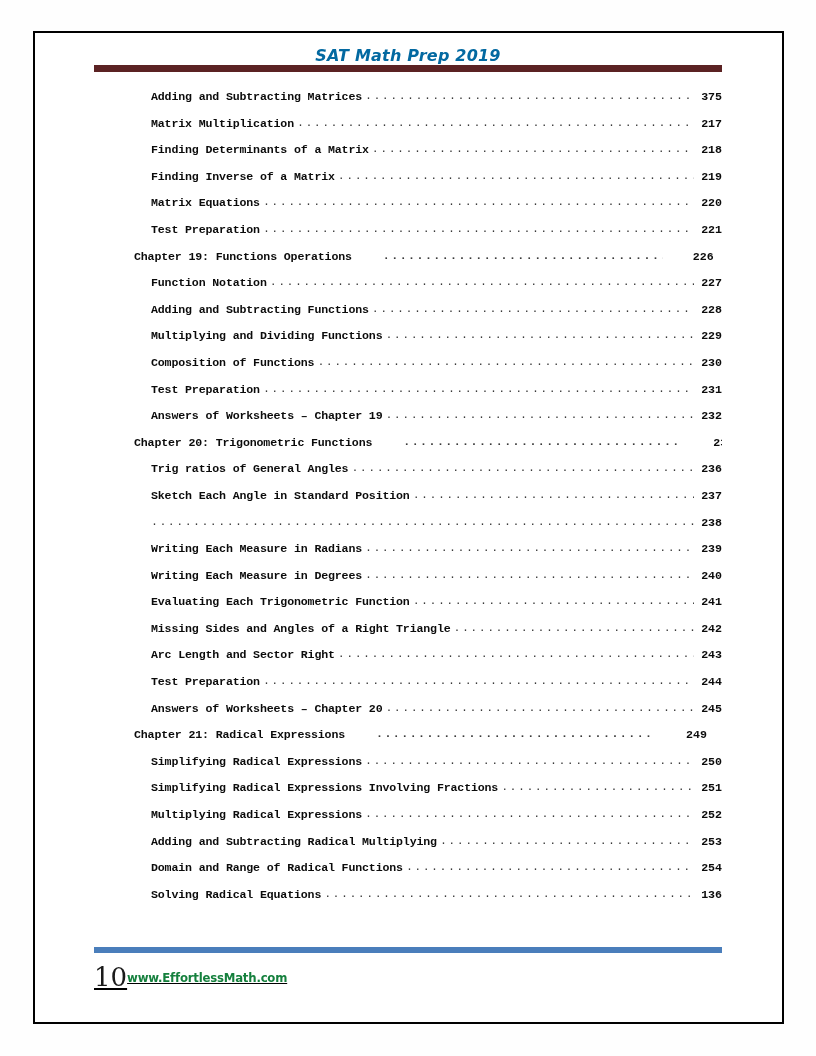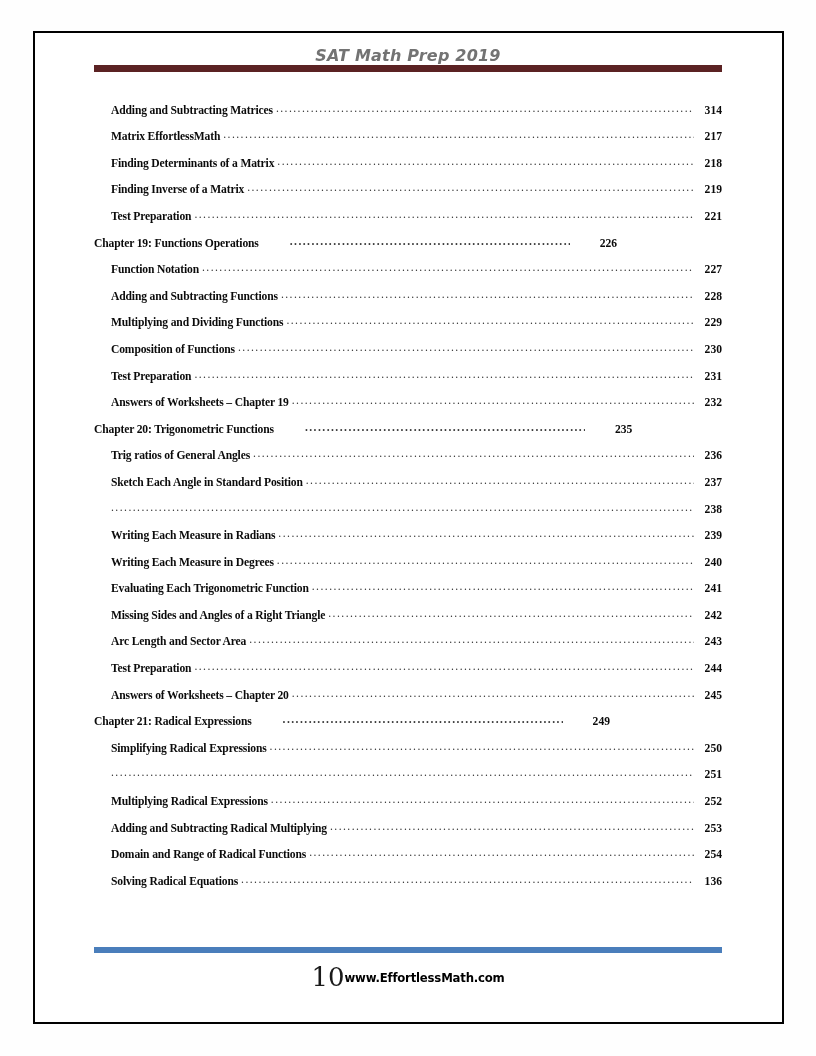--- a/index.html
+++ b/index.html
@@ -39,21 +39,21 @@
     left: 94px;
     top: 46px;
     width: 628px;
     height: 30px;
   }
   #header-title {
     font-family: "DejaVu Sans", sans-serif;
     font-size: 16px;
     font-weight: bold;
     font-style: italic;
-    color: #737373;
+    color: #0369a1;
     text-align: center;
     letter-spacing: 0.2px;
     line-height: 20px;
     width: 100%;
     white-space: nowrap;
   }
   #header-rule {
     position: absolute;
     left: 94px;
     top: 65px;
@@ -66,26 +66,27 @@
   #toc {
     position: absolute;
     left: 94px;
     top: 90px;
     width: 628px;
   }
   .toc-row {
     position: relative;
     height: 26.6px;
     display: flex;
-    align-items: flex-end;
+    align-items: flex-start;
     white-space: nowrap;
     overflow: hidden;
-    font-family: Liberation Serif, serif;
+    font-family: Liberation Mono, monospace;
     font-size: 11.6px;
     color: #0b0b0b;
+    margin-left: 40px;
   }
   .toc-row.chapter {
     font-weight: bold;
     padding-left: 0px;
     gap: 28px;
   }
   .toc-row.entry {
     padding-left: 17px;
   }
   .toc-label {
@@ -142,67 +143,73 @@
     background: #4A7EBB;
   }
   #footer {
     position: absolute;
     left: 94px;
     top: 957px;
     width: 628px;
     height: 40px;
     display: flex;
     align-items: center;
-    justify-content: center;
+    justify-content: flex-start;
+    text-decoration: underline;
   }
   #footer-page-number {
     font-family: "DejaVu Serif", serif;
     font-size: 26px;
     color: #1a1a1a;
     line-height: 30px;
   }
   #footer-site {
     font-family: "DejaVu Sans Condensed", "DejaVu Sans", sans-serif;
     font-size: 13px;
     font-weight: bold;
-    color: #000000;
+    color: #15803d;
     letter-spacing: -0.2px;
   }
 </style>
 </head>
 <body>
 
 <div id="page-sheet">
   <div id="page-border"></div>
 
   <div id="running-header">
     <div id="header-title">SAT Math Prep 2019</div>
   </div>
   <div id="header-rule" style="background: rgb(91, 34, 35);"></div>
 
   <div id="toc">
       <div class="toc-row entry">
         <span class="toc-label">Adding and Subtracting Matrices</span>
         <span class="toc-dots"></span>
-        <span class="toc-page">314</span>
-      </div>
-      <div class="toc-row entry">
-        <span class="toc-label">Matrix EffortlessMath</span>
+        <span class="toc-page">375</span>
+      </div>
+      <div class="toc-row entry">
+        <span class="toc-label">Matrix Multiplication</span>
         <span class="toc-dots"></span>
         <span class="toc-page">217</span>
       </div>
       <div class="toc-row entry">
         <span class="toc-label">Finding Determinants of a Matrix</span>
         <span class="toc-dots"></span>
         <span class="toc-page">218</span>
       </div>
       <div class="toc-row entry">
         <span class="toc-label">Finding Inverse of a Matrix</span>
         <span class="toc-dots"></span>
         <span class="toc-page">219</span>
+      </div>
+      <div class="toc-row entry">
+        <span class="toc-label">Matrix Equations</span>
+        <span class="toc-dots"></span>
+        <span class="toc-page">220</span>
       </div>
       <div class="toc-row entry">
         <span class="toc-label">Test Preparation</span>
         <span class="toc-dots"></span>
         <span class="toc-page">221</span>
       </div>
       <div class="toc-row chapter">
         <span class="toc-label">Chapter 19: Functions Operations</span>
         <span class="toc-dots"></span>
         <span class="toc-page">226</span>
@@ -270,21 +277,21 @@
         <span class="toc-label">Evaluating Each Trigonometric Function</span>
         <span class="toc-dots"></span>
         <span class="toc-page">241</span>
       </div>
       <div class="toc-row entry">
         <span class="toc-label">Missing Sides and Angles of a Right Triangle</span>
         <span class="toc-dots"></span>
         <span class="toc-page">242</span>
       </div>
       <div class="toc-row entry">
-        <span class="toc-label">Arc Length and Sector Area</span>
+        <span class="toc-label">Arc Length and Sector Right</span>
         <span class="toc-dots"></span>
         <span class="toc-page">243</span>
       </div>
       <div class="toc-row entry">
         <span class="toc-label">Test Preparation</span>
         <span class="toc-dots"></span>
         <span class="toc-page">244</span>
       </div>
       <div class="toc-row entry">
         <span class="toc-label">Answers of Worksheets – Chapter 20</span>
@@ -295,20 +302,21 @@
         <span class="toc-label">Chapter 21: Radical Expressions</span>
         <span class="toc-dots"></span>
         <span class="toc-page">249</span>
       </div>
       <div class="toc-row entry">
         <span class="toc-label">Simplifying Radical Expressions</span>
         <span class="toc-dots"></span>
         <span class="toc-page">250</span>
       </div>
       <div class="toc-row entry">
+        <span class="toc-label">Simplifying Radical Expressions Involving Fractions</span>
         <span class="toc-dots"></span>
         <span class="toc-page">251</span>
       </div>
       <div class="toc-row entry">
         <span class="toc-label">Multiplying Radical Expressions</span>
         <span class="toc-dots"></span>
         <span class="toc-page">252</span>
       </div>
       <div class="toc-row entry">
         <span class="toc-label">Adding and Subtracting Radical Multiplying</span>

